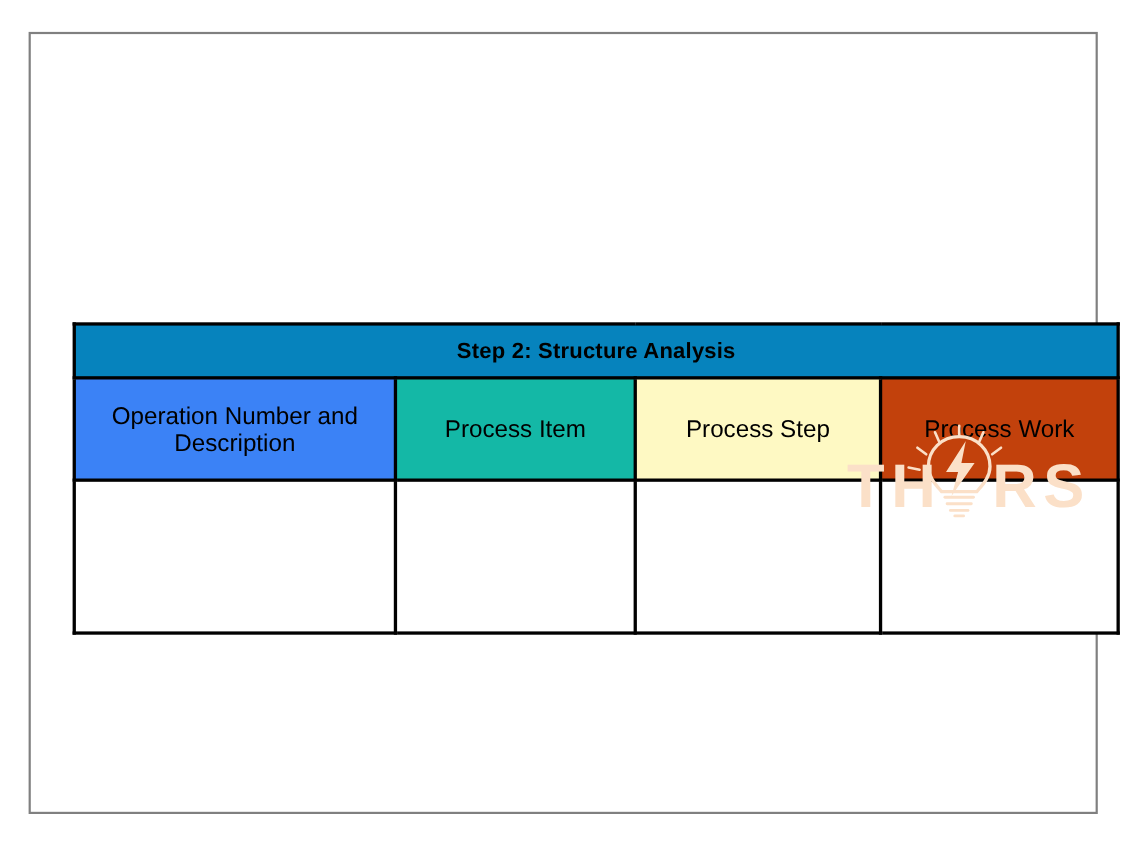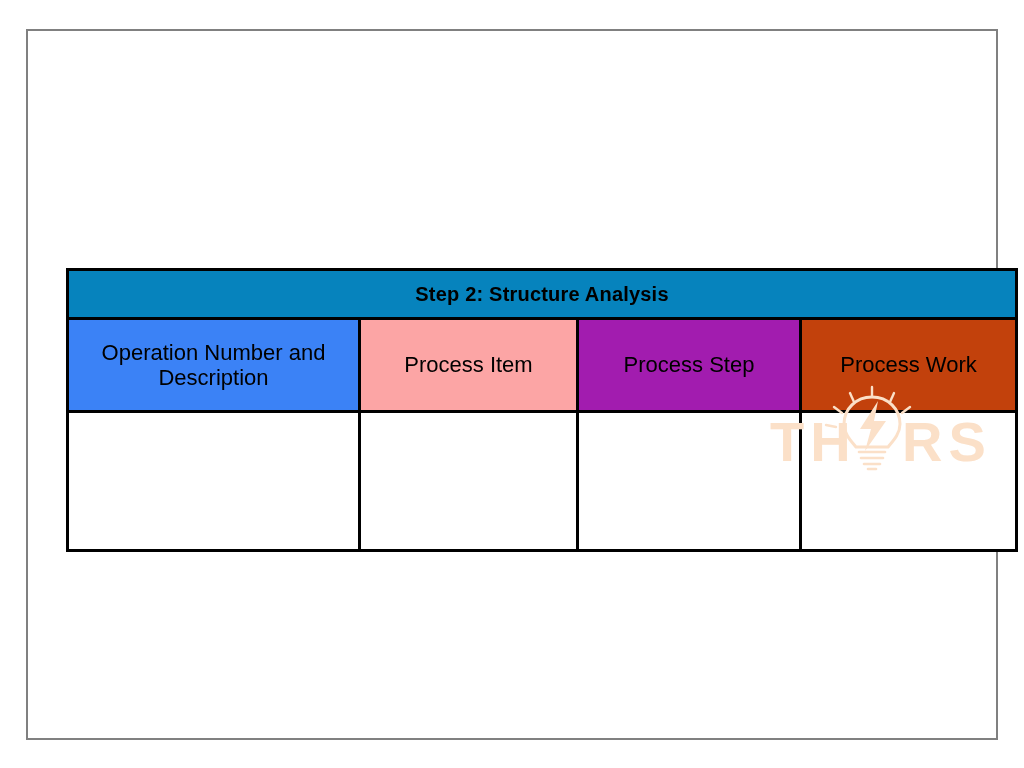--- a/index.html
+++ b/index.html
@@ -23,21 +23,21 @@
     height: 711px;
     border: 2px solid #808080;
     background: #ffffff;
     box-sizing: border-box;
   }
 
   
   .table-wrap {
     position: absolute;
     left: 38px;
-    top: 237px;
+    top: 262px;
     width: 814px;
     height: 278px;
   }
 
   table.analysis-table {
     width: 100%;
     height: 100%;
     border-collapse: collapse;
     table-layout: fixed;
     position: relative;
@@ -63,22 +63,22 @@
 
   
   .header-row td {
     font-size: 22px;
     font-weight: normal;
     height: 90px;
     line-height: 1.15;
     padding: 2px 6px;
   }
   .hdr-1 { background: #3b82f6; }
-  .hdr-2 { background: #fca5a5; }
-  .hdr-3 { background: #a21caf; }
+  .hdr-2 { background: #14b8a6; }
+  .hdr-3 { background: #fef9c3; }
   .hdr-4 { background: #c2410c; }
 
   
   .body-row td {
     background: #ffffff;
     height: 136px;
     font-size: 20px;
   }
 
   

